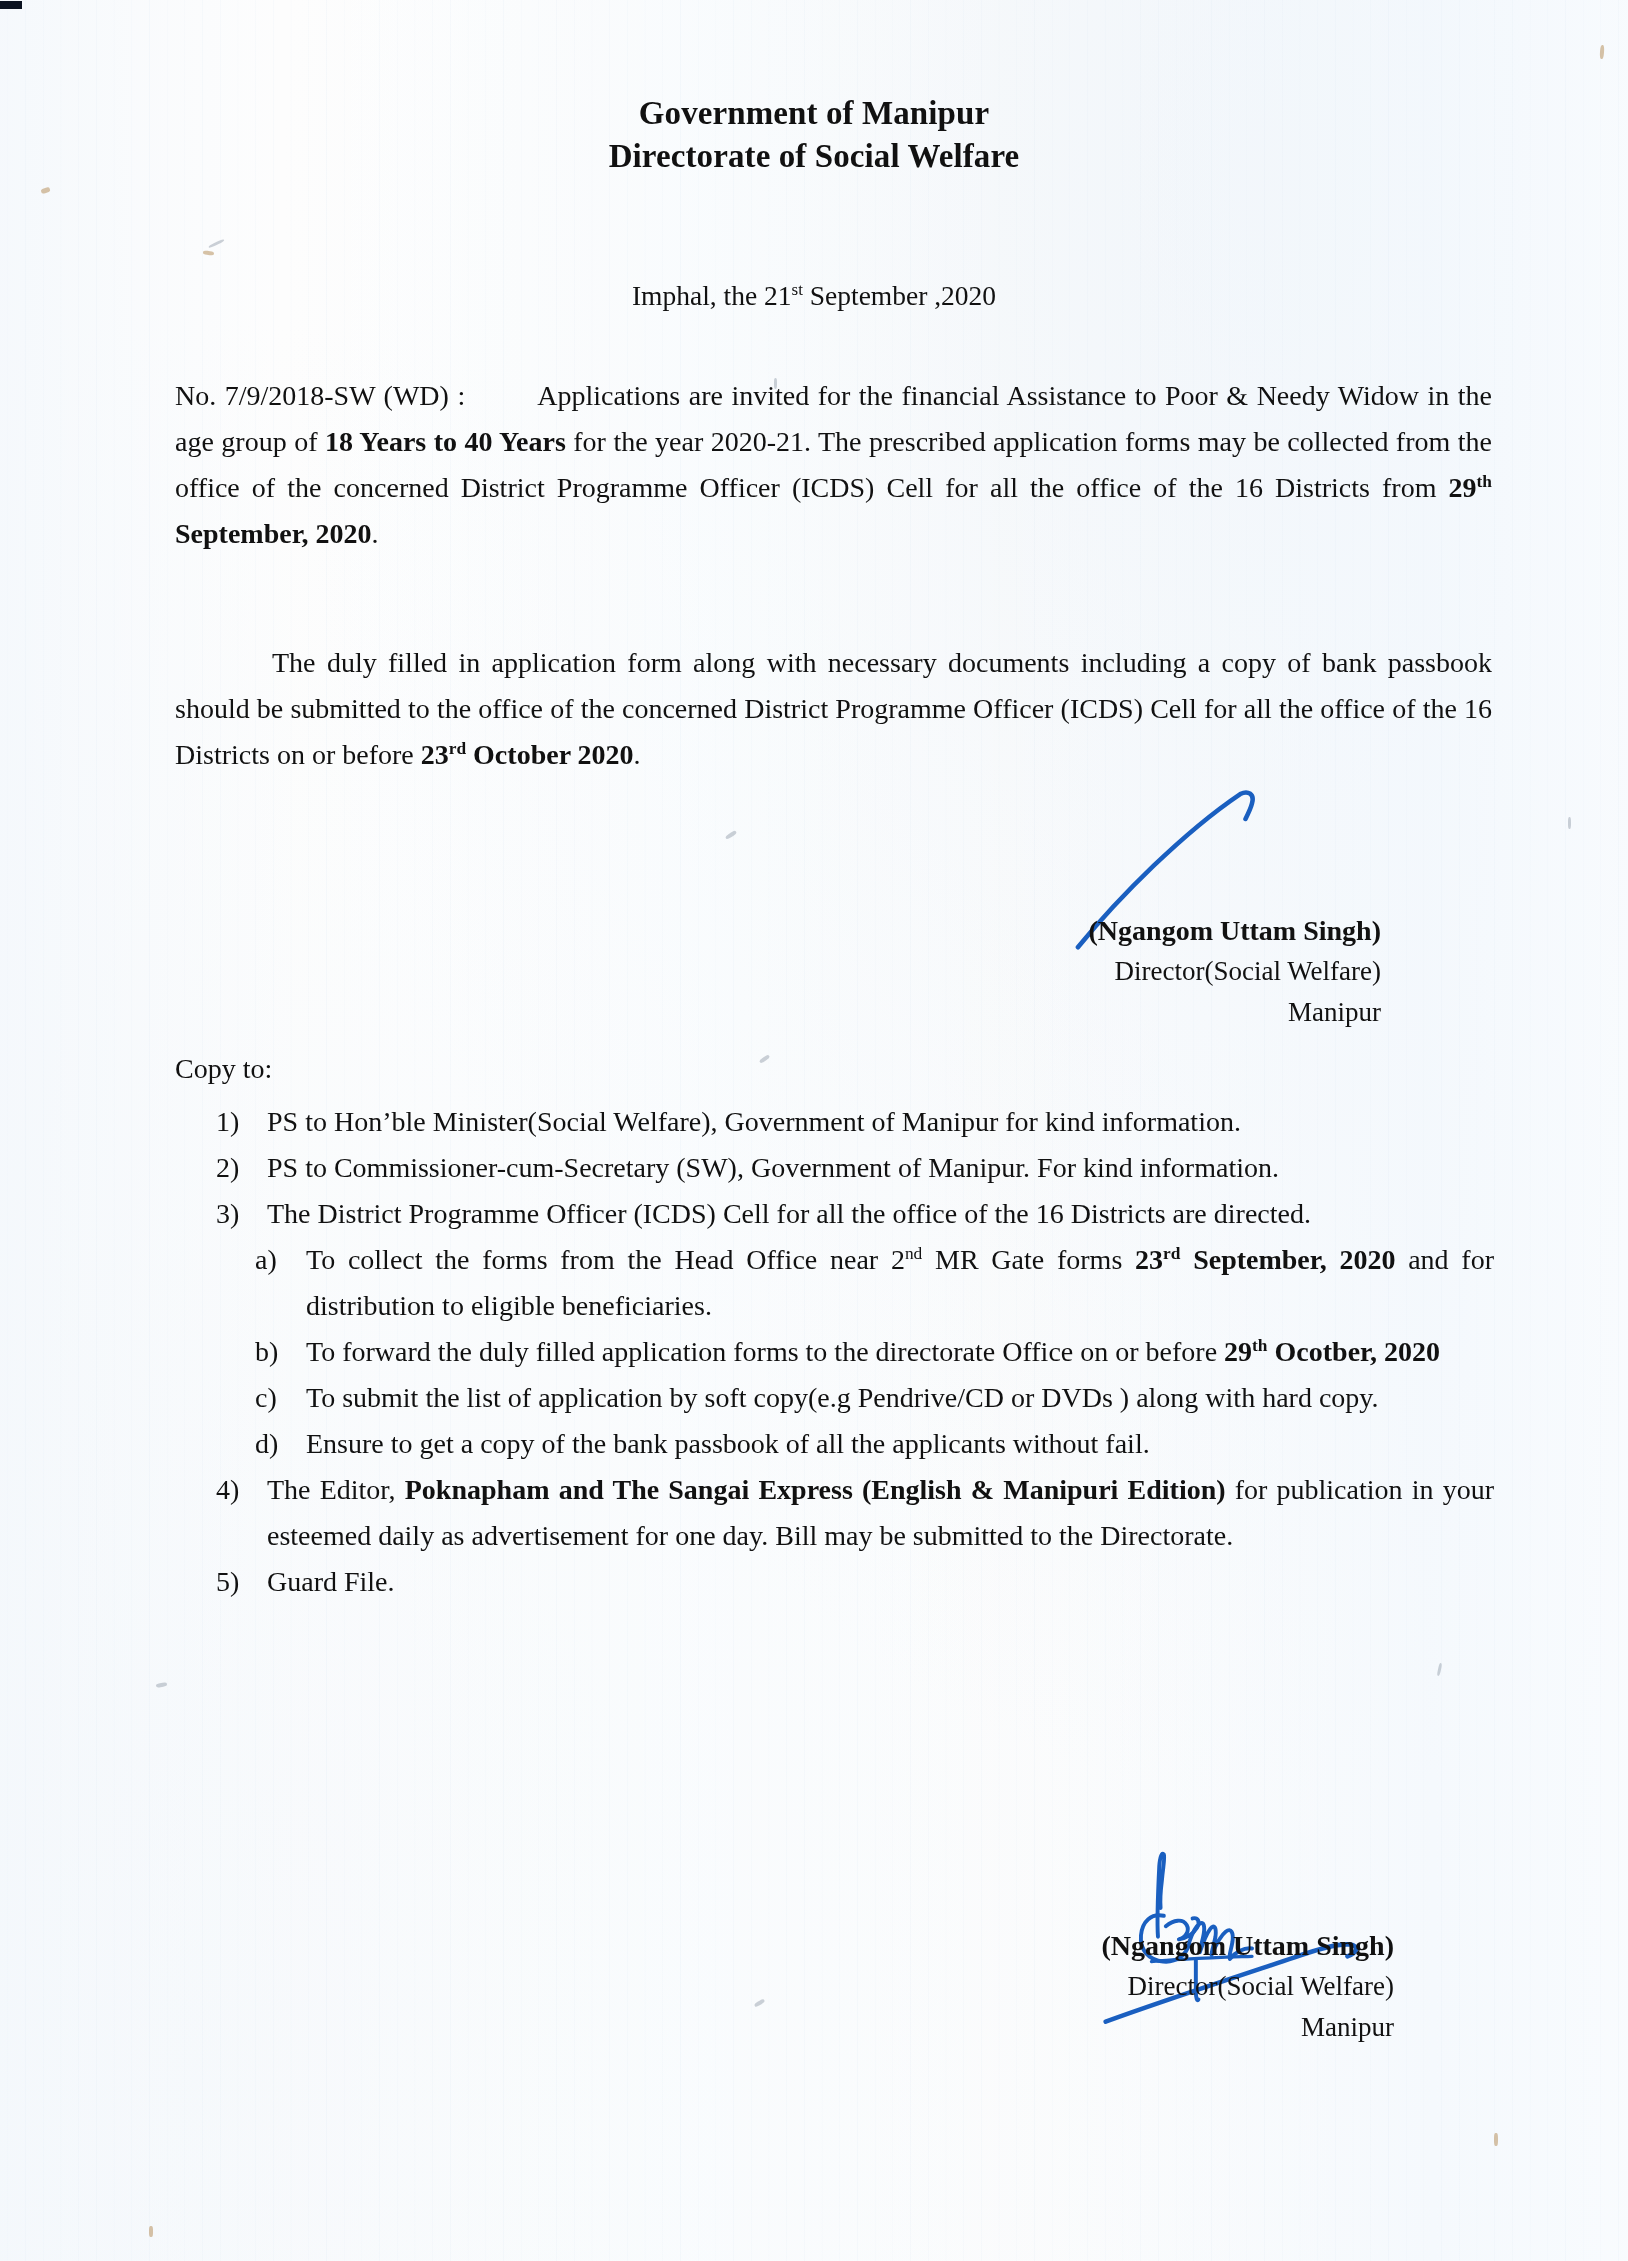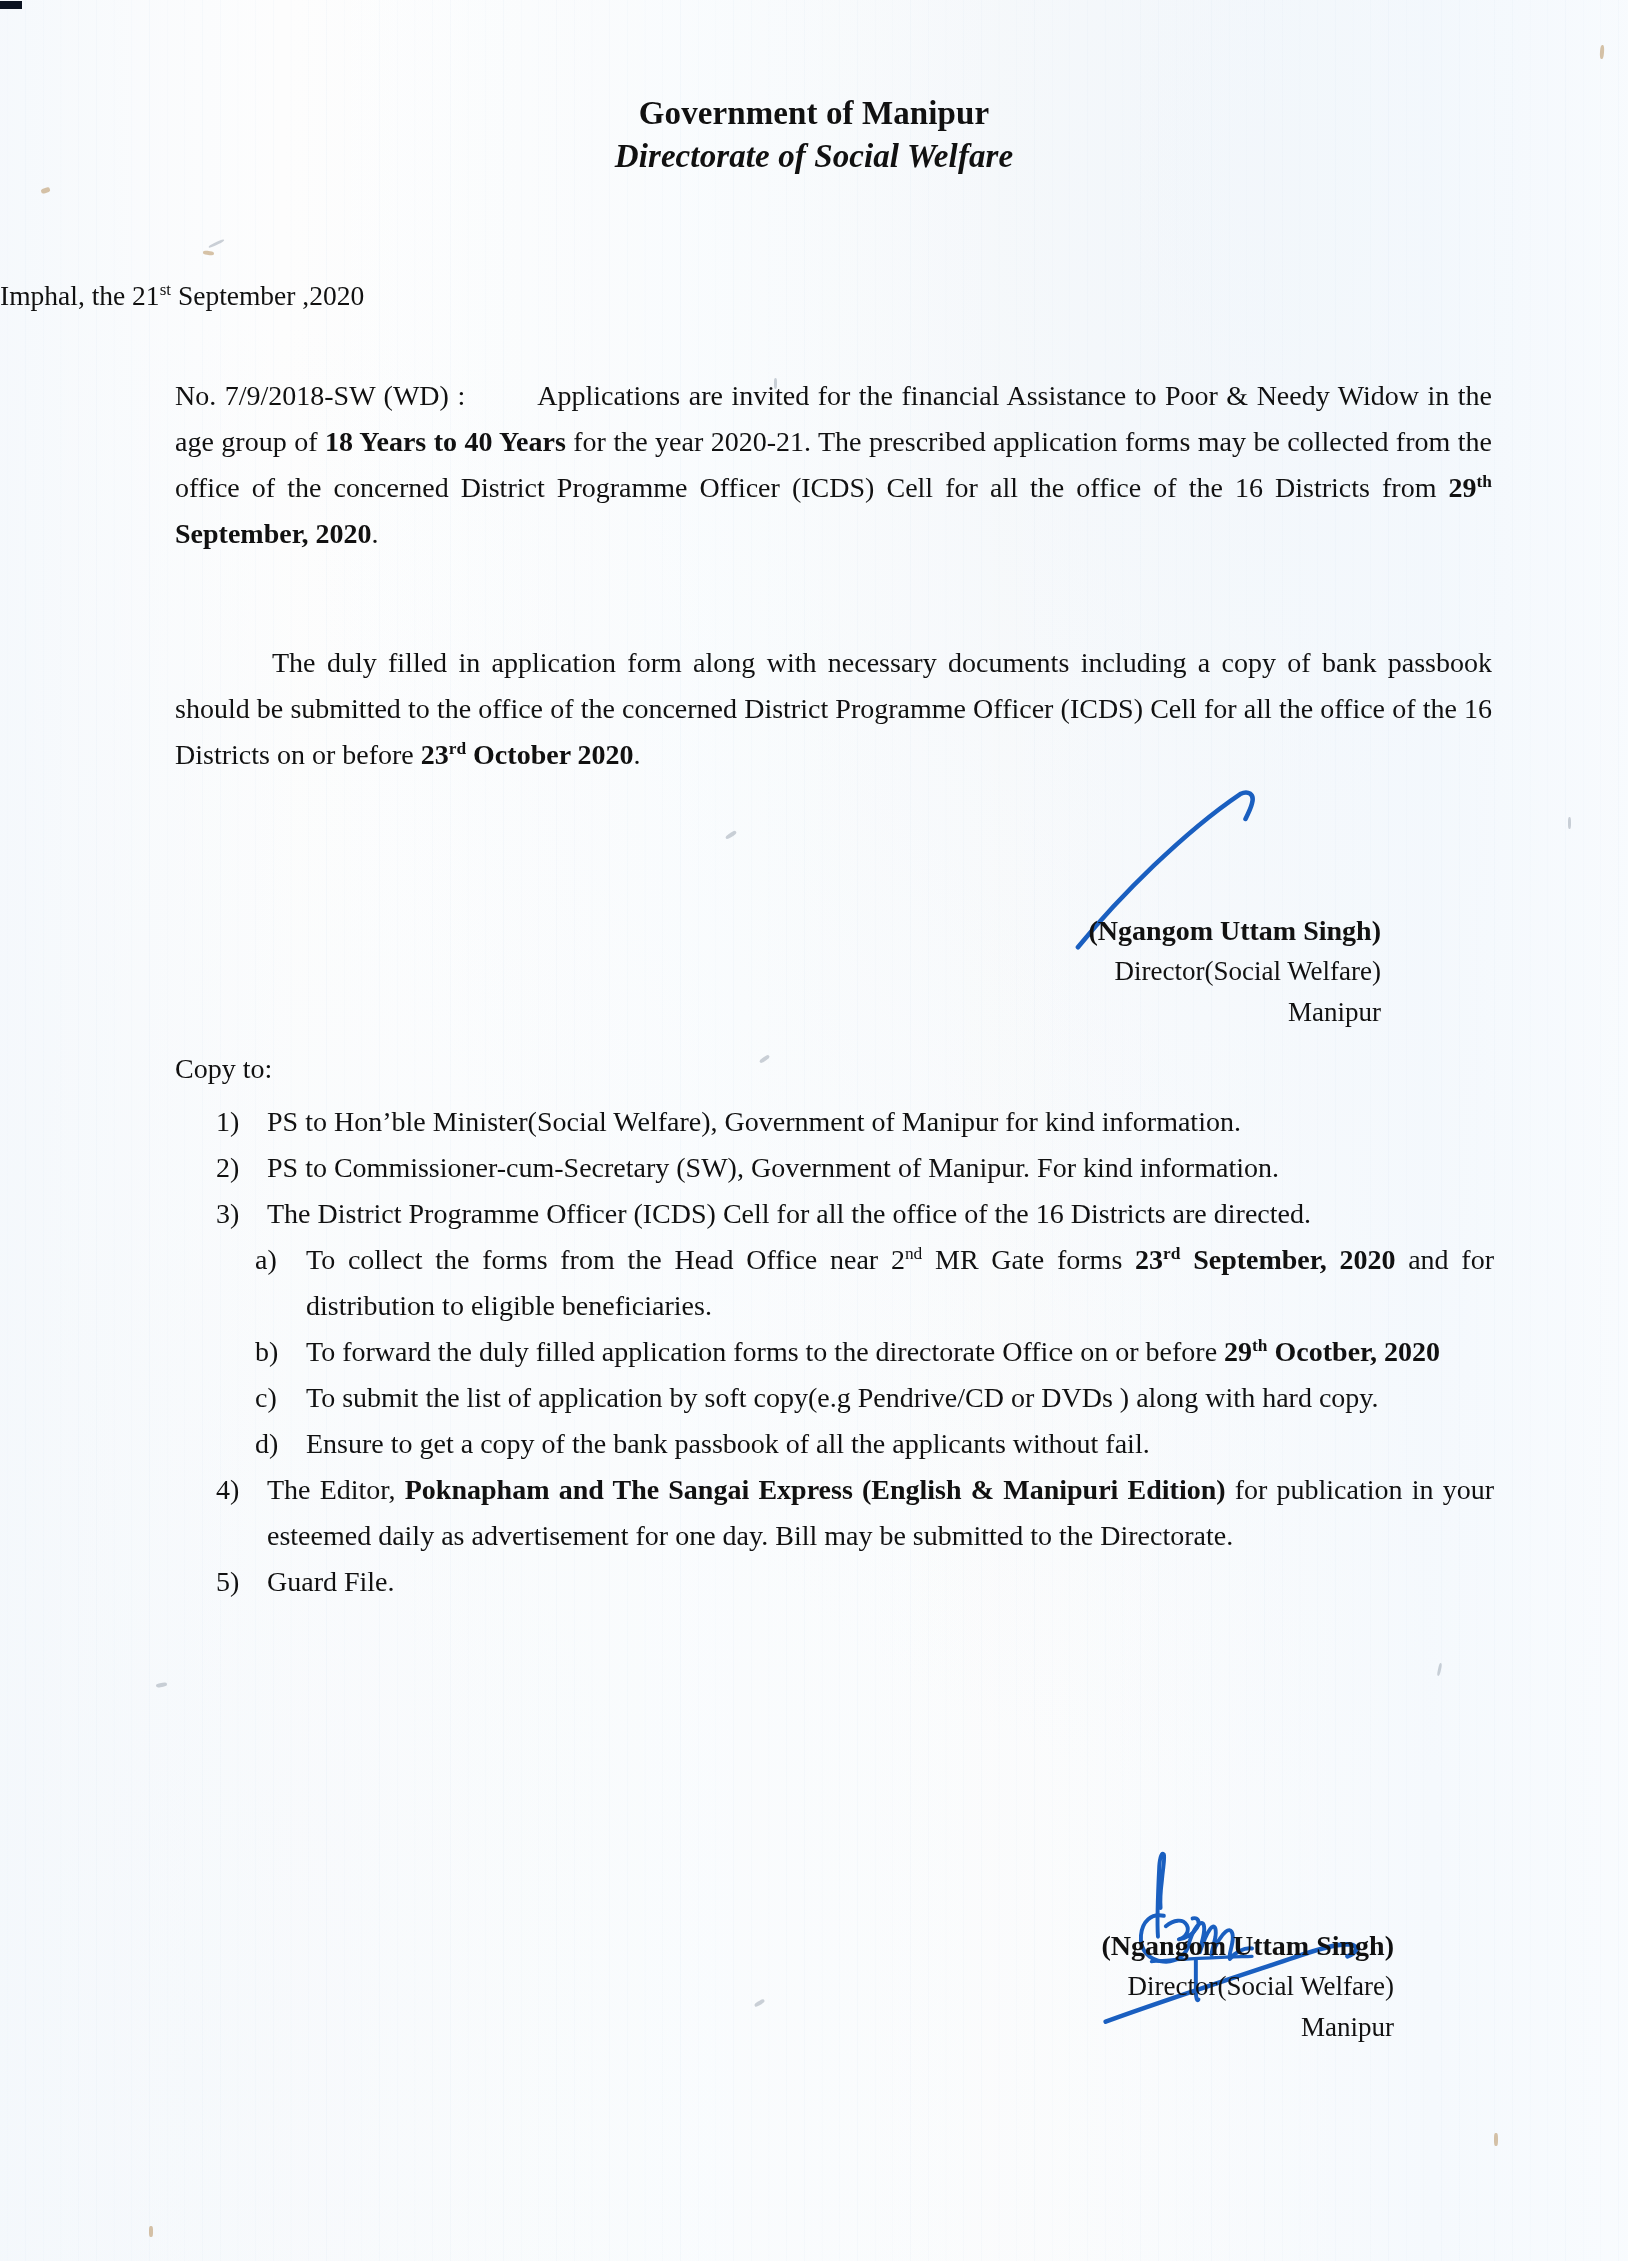--- a/index.html
+++ b/index.html
@@ -73,41 +73,42 @@
   }
 
   .hdr {
     text-align: center;
     font-weight: bold;
     font-size: 33px;
     letter-spacing: 0.1px;
     line-height: 1.28;
   }
   #hdr-line1 { position: absolute; left: 0; right: 0; top: 92px; }
-  #hdr-line2 { position: absolute; left: 0; right: 0; top: 135px; font-style: italic; }
+  #hdr-line2 { position: absolute; left: 0; right: 0; top: 135px; }
 
   #notif-wrap {
     position: absolute;
     left: 0; right: 0;
     top: 229px;
     text-align: center;
   }
   #notif-title {
     display: inline-block;
     font-weight: bold;
     font-size: 30px;
     letter-spacing: 5.9px;
     padding-bottom: 3.3px;
     border-bottom: 2px solid #15181c;
   }
 
   #dateline {
     position: absolute;
     left: 0; right: 0;
     top: 280px;
+    text-align: center;
     font-size: 27.5px;
   }
 
   .sup {
     font-size: 0.62em;
     vertical-align: super;
     line-height: 0;
   }
   .b { font-weight: bold; }
 

